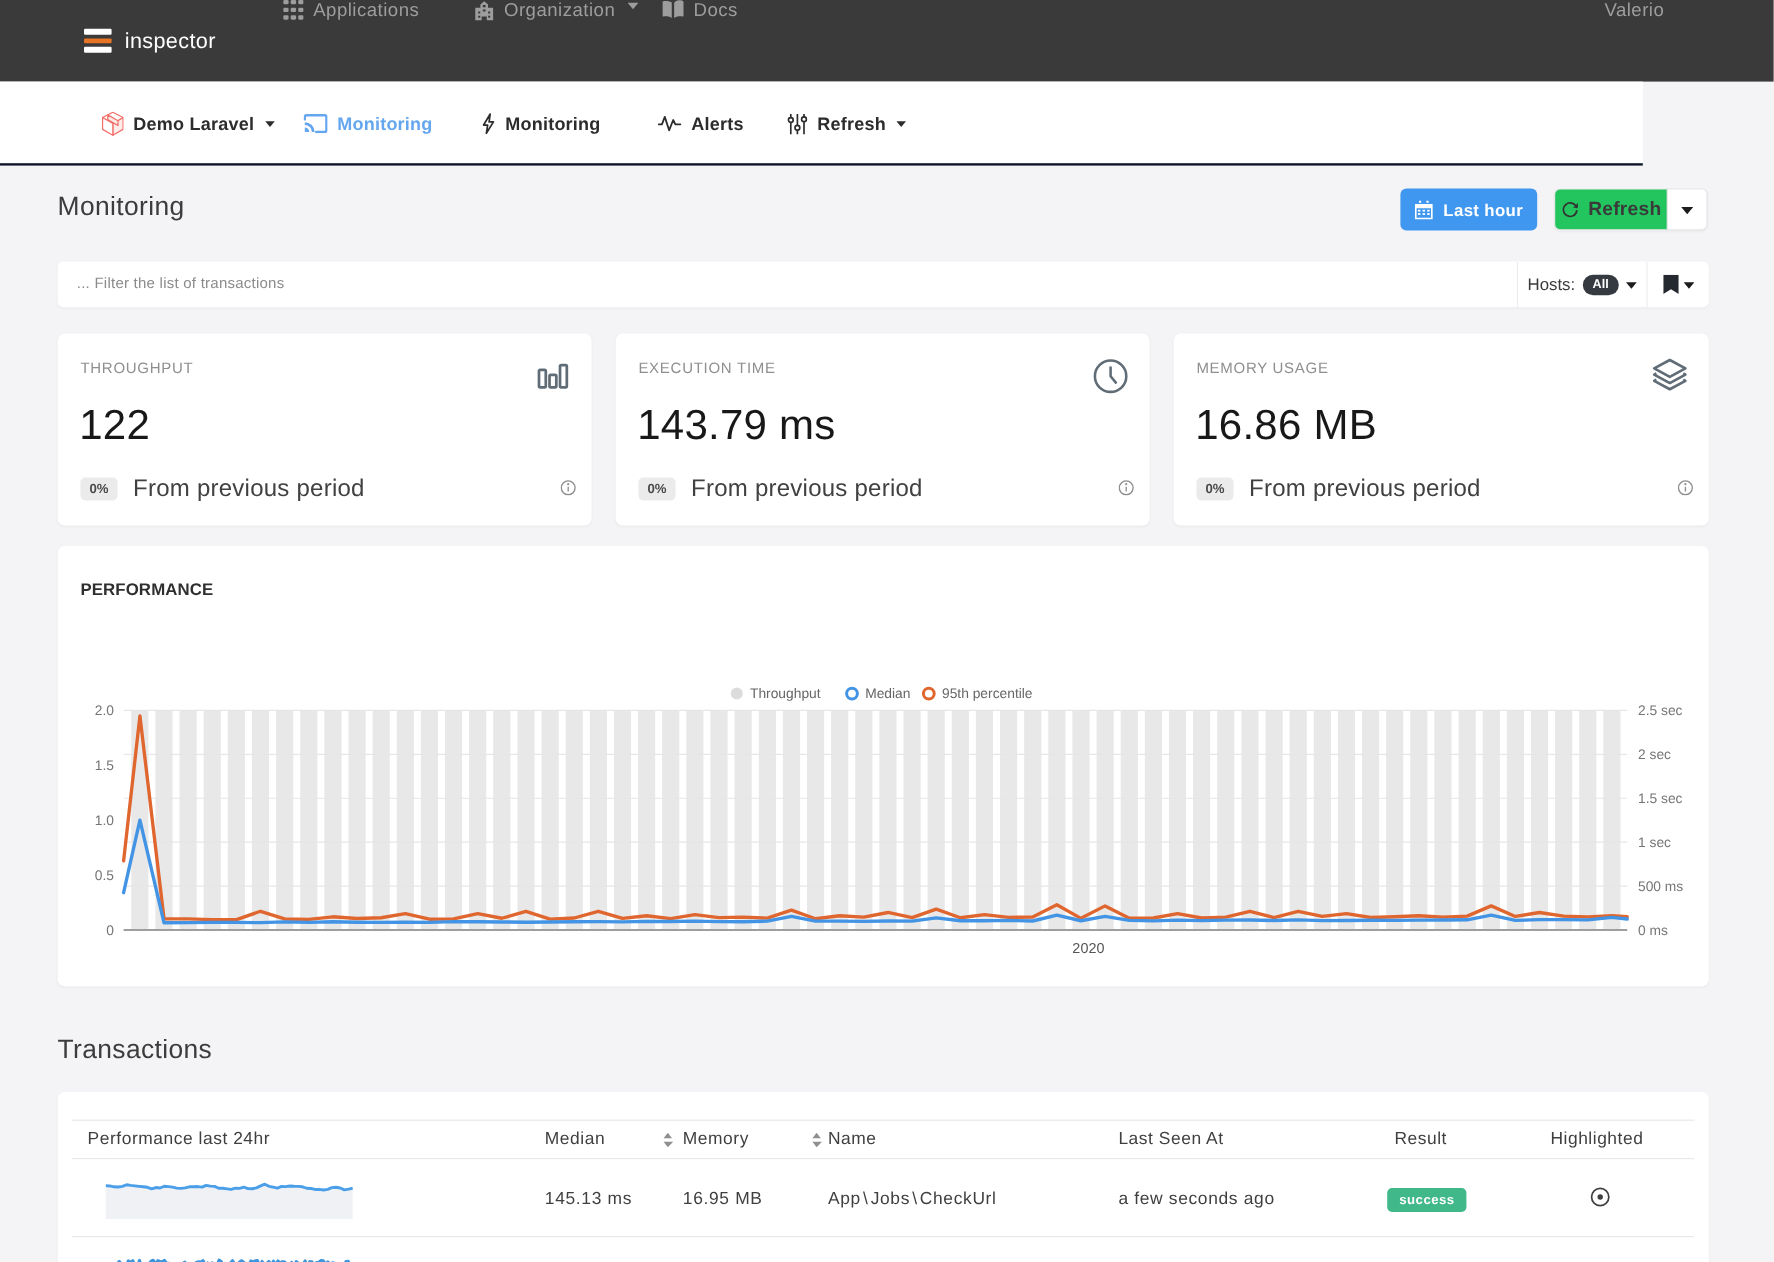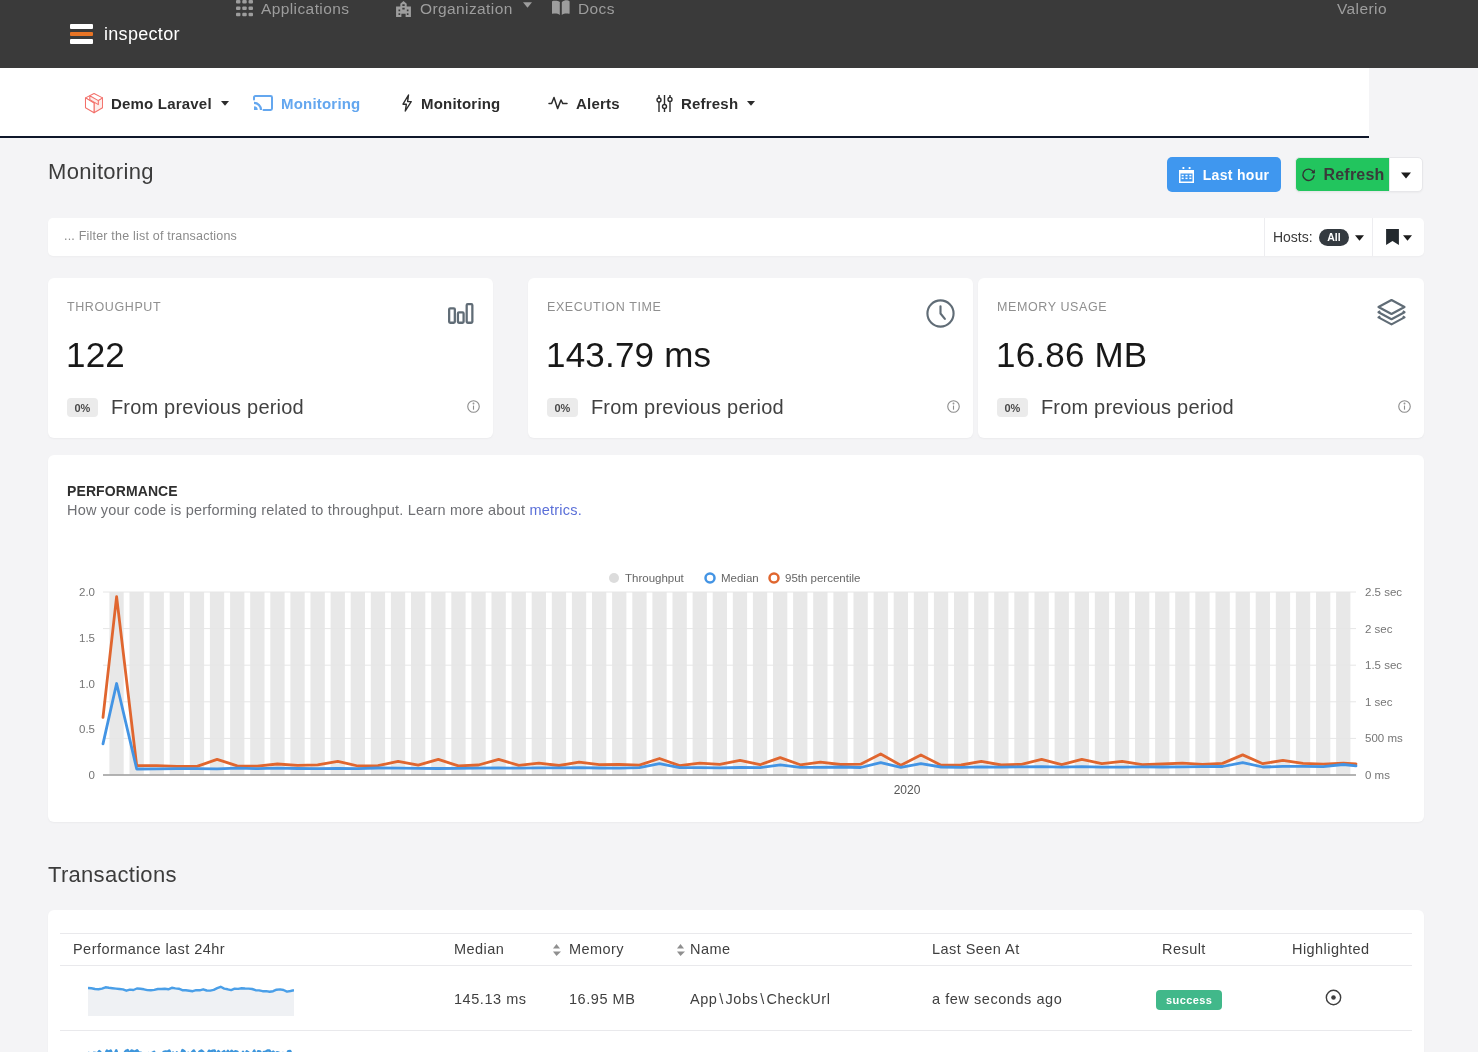--- a/index.html
+++ b/index.html
@@ -200,21 +200,21 @@
       <span class="fromprev">From previous period</span>
     </div>
   <div class="info">
       <svg width="13" height="13" viewBox="0 0 14 14" fill="none" stroke="#8d8d8d" stroke-width="1.2">
         <circle cx="7" cy="7" r="6.2"></circle>
         <line x1="7" y1="6" x2="7" y2="10.4"></line>
         <circle cx="7" cy="3.8" r="0.4" fill="#8d8d8d"></circle>
       </svg>
     </div>
 </div>
-<div class="card mcard" style="left:528px; top:278px; width:445px; height:160px;text-decoration:underline;">
+<div class="card mcard" style="left:513px; top:278px; width:445px; height:160px;text-decoration:underline;">
   <div class="lbl">EXECUTION TIME</div>
   <div class="icon" style="right:17px">
       <svg width="31" height="31" viewBox="0 0 32 32" fill="none" stroke="#606c76" stroke-width="2.2">
         <circle cx="16" cy="16" r="13.5"></circle>
         <path d="M16 8.5V16l4.5 5.5" stroke-linecap="round" stroke-linejoin="round"></path>
       </svg>
     </div>
   <div class="num">143.79 ms</div>
   <div class="foot">
       <span class="badge0">0%</span>
@@ -246,21 +246,20 @@
       <svg width="13" height="13" viewBox="0 0 14 14" fill="none" stroke="#8d8d8d" stroke-width="1.2">
         <circle cx="7" cy="7" r="6.2"></circle>
         <line x1="7" y1="6" x2="7" y2="10.4"></line>
         <circle cx="7" cy="3.8" r="0.4" fill="#8d8d8d"></circle>
       </svg>
     </div>
 </div>
 
 <div class="card" style="left:48px; top:455px; width:1376px; height:367px;">
   <div class="perf-title">PERFORMANCE</div>
-  <div class="perf-sub">How your code is performing related to throughput. Learn more about <a>metrics.</a></div>
   <div class="abs" style="left:0; top:105px;">
       <svg class="chart" width="1376" height="245" viewBox="0 0 1376 245" font-family="Liberation Sans, sans-serif">
 
 <circle cx="566" cy="18" r="5" fill="#dcdcdc"></circle>
 <text x="577" y="22" font-size="11.5" fill="#666">Throughput</text>
 <circle cx="662" cy="18" r="4.5" fill="none" stroke="#4394e4" stroke-width="2.5"></circle>
 <text x="673" y="22" font-size="11.5" fill="#666">Median</text>
 <circle cx="726" cy="18" r="4.5" fill="none" stroke="#e0662f" stroke-width="2.5"></circle>
 <text x="737" y="22" font-size="11.5" fill="#666">95th percentile</text>
 

